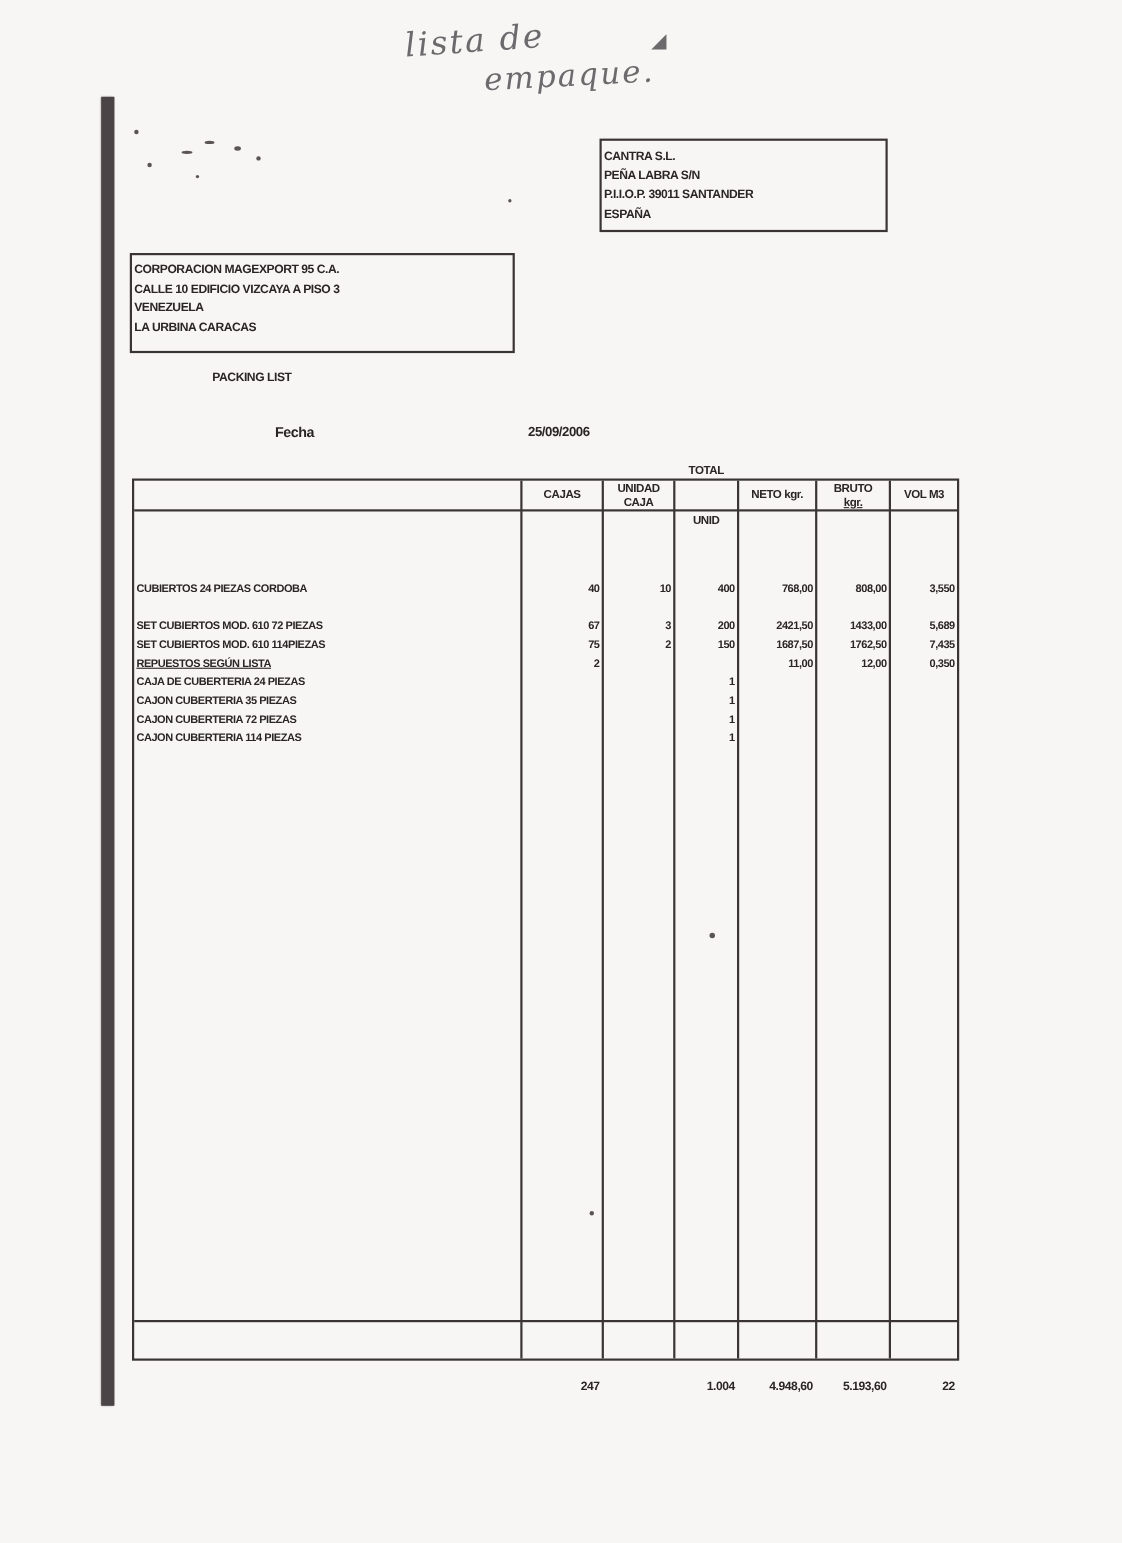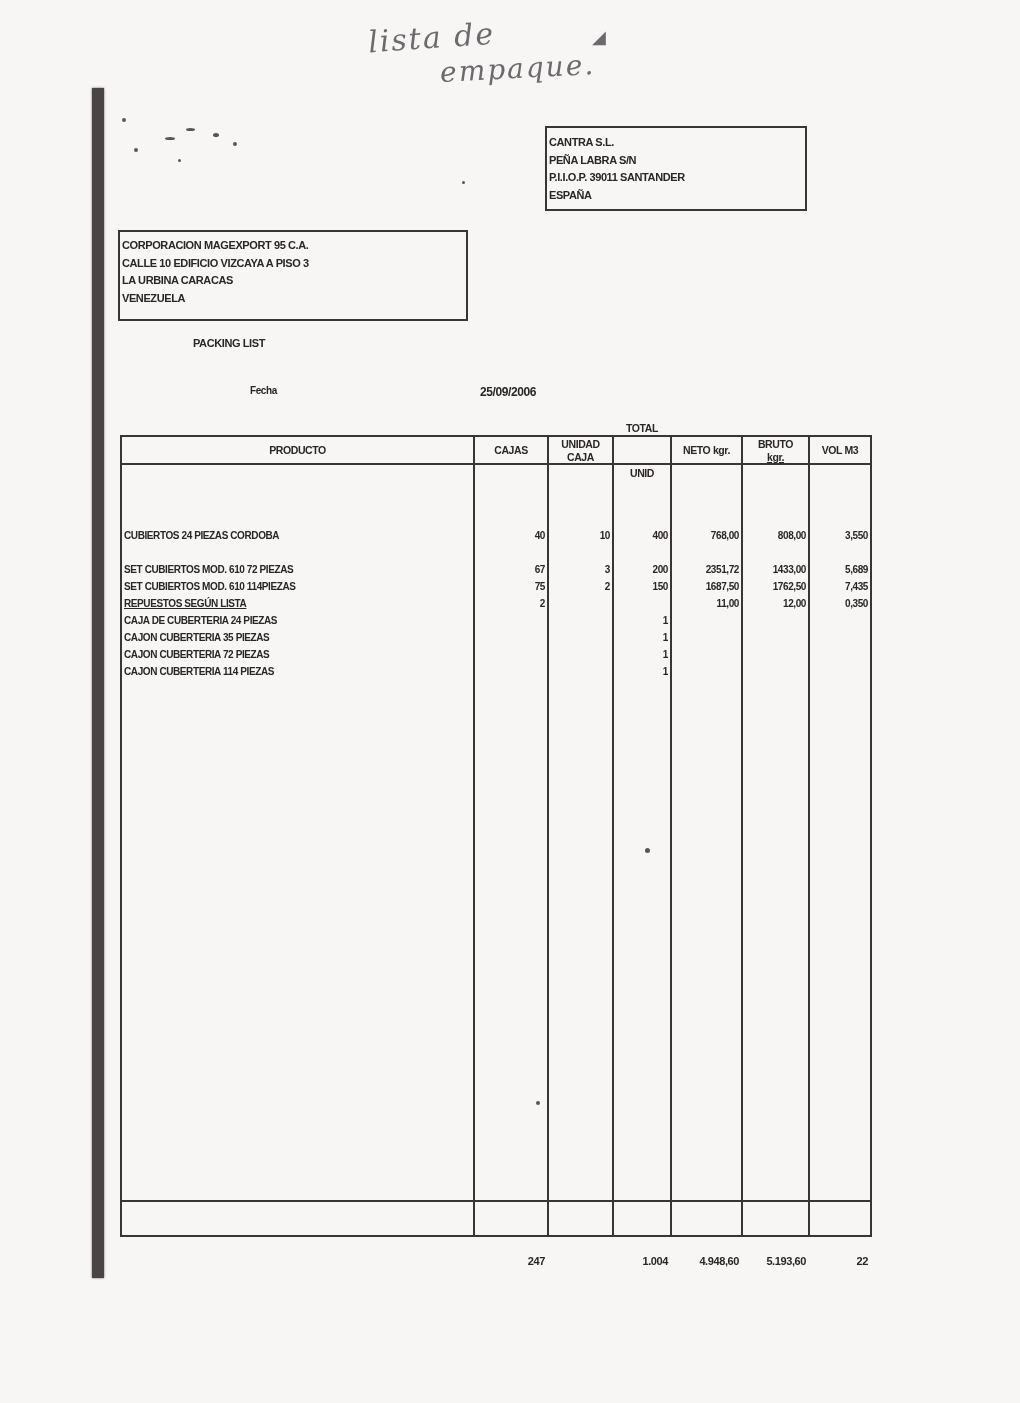--- a/index.html
+++ b/index.html
@@ -18,21 +18,21 @@
     .left-bar {
       left:92px; top:88px; width:12px; height:1190px; background:#4b4446;
       box-shadow:0 0 2px #6b6466;
     }
     .box { border:2px solid #3a3436; box-sizing:border-box; }
     .addr-line { font-size:11px; font-weight:bold; letter-spacing:-0.4px; line-height:17.5px; white-space:nowrap; }
     .supplier { left:545px; top:126px; width:262px; height:85px; padding:6px 0 0 2px; }
     .consignee { left:118px; top:230px; width:350px; height:91px; padding:5px 0 0 2px; }
     .label { font-size:11px; font-weight:bold; letter-spacing:-0.4px; }
     .title { left:193px; top:337px; }
-    .fecha-label { left:250px; top:385px; font-size:10px; }
+    .fecha-label { left:250px; top:385px; font-size:13px; }
     .fecha-value { left:480px; top:385px; font-size:12px; }
     .table {
       left:120px; top:435px; width:752px; height:802px;
       border:2px solid #3a3436; box-sizing:border-box;
     }
     .vline { position:absolute; top:0; bottom:0; width:2px; background:#3a3436; }
     .hline { position:absolute; left:0; right:0; height:2px; background:#3a3436; }
     .th { position:absolute; top:0; height:27px; display:flex; flex-direction:column;
       align-items:center; justify-content:center; font-size:10.5px; font-weight:bold;
       letter-spacing:-0.4px; line-height:13px; text-align:center; }
@@ -64,43 +64,40 @@
 <div class="abs box supplier">
   <div class="addr-line">CANTRA S.L.</div>
   <div class="addr-line">PEÑA LABRA S/N</div>
   <div class="addr-line">P.I.I.O.P. 39011 SANTANDER</div>
   <div class="addr-line">ESPAÑA</div>
 </div>
 
 <div class="abs box consignee">
   <div class="addr-line">CORPORACION MAGEXPORT 95 C.A.</div>
   <div class="addr-line">CALLE 10 EDIFICIO VIZCAYA A PISO 3</div>
+  <div class="addr-line">VENEZUELA</div>
   <div class="addr-line">LA URBINA CARACAS</div>
-  <div class="addr-line">VENEZUELA</div>
 </div>
 
 <div class="abs label title">PACKING LIST</div>
 <div class="abs label fecha-label">Fecha</div>
 <div class="abs label fecha-value">25/09/2006</div>
 
 <div class="abs table">
 
   <div class="vline" style="left:351px;"></div>
   <div class="vline" style="left:425px;"></div>
   <div class="vline" style="left:490px;"></div>
   <div class="vline" style="left:548px;"></div>
   <div class="vline" style="left:619px;"></div>
   <div class="vline" style="left:686px;"></div>
 
   <div class="hline" style="top:26px;"></div>
   <div class="hline" style="top:763px;"></div>
 
-  <div class="th" style="left:0;width:351px;">
-    <span>PRODUCTO</span>
-  </div>
   <div class="th" style="left:353px;width:72px;">
     <span>CAJAS</span>
   </div>
   <div class="th" style="left:427px;width:63px;">
     <span>UNIDAD</span>
     <span>CAJA</span>
   </div>
   <div class="th" style="left:492px;width:56px;gap:32px;">
     <span>TOTAL</span>
     <span>UNID</span>
@@ -123,21 +120,21 @@
     <div class="cell r" style="left:492px;width:54px;">400</div>
     <div class="cell r" style="left:550px;width:67px;">768,00</div>
     <div class="cell r" style="left:621px;width:63px;">808,00</div>
     <div class="cell r" style="left:688px;width:58px;">3,550</div>
   </div>
   <div class="row" style="top:80px;">
     <div class="cell" style="left:2px;">SET CUBIERTOS MOD. 610 72 PIEZAS</div>
     <div class="cell r" style="left:353px;width:70px;">67</div>
     <div class="cell r" style="left:427px;width:61px;">3</div>
     <div class="cell r" style="left:492px;width:54px;">200</div>
-    <div class="cell r" style="left:550px;width:67px;">2351,72</div>
+    <div class="cell r" style="left:550px;width:67px;">2421,50</div>
     <div class="cell r" style="left:621px;width:63px;">1433,00</div>
     <div class="cell r" style="left:688px;width:58px;">5,689</div>
   </div>
   <div class="row" style="top:97px;">
     <div class="cell" style="left:2px;">SET CUBIERTOS MOD. 610 114PIEZAS</div>
     <div class="cell r" style="left:353px;width:70px;">75</div>
     <div class="cell r" style="left:427px;width:61px;">2</div>
     <div class="cell r" style="left:492px;width:54px;">150</div>
     <div class="cell r" style="left:550px;width:67px;">1687,50</div>
     <div class="cell r" style="left:621px;width:63px;">1762,50</div>

